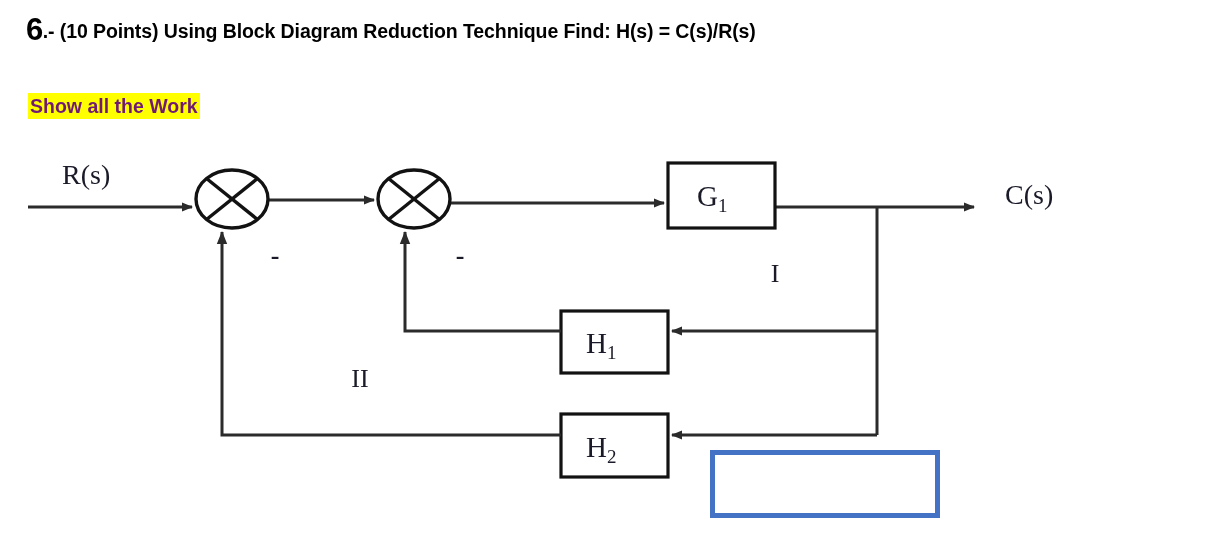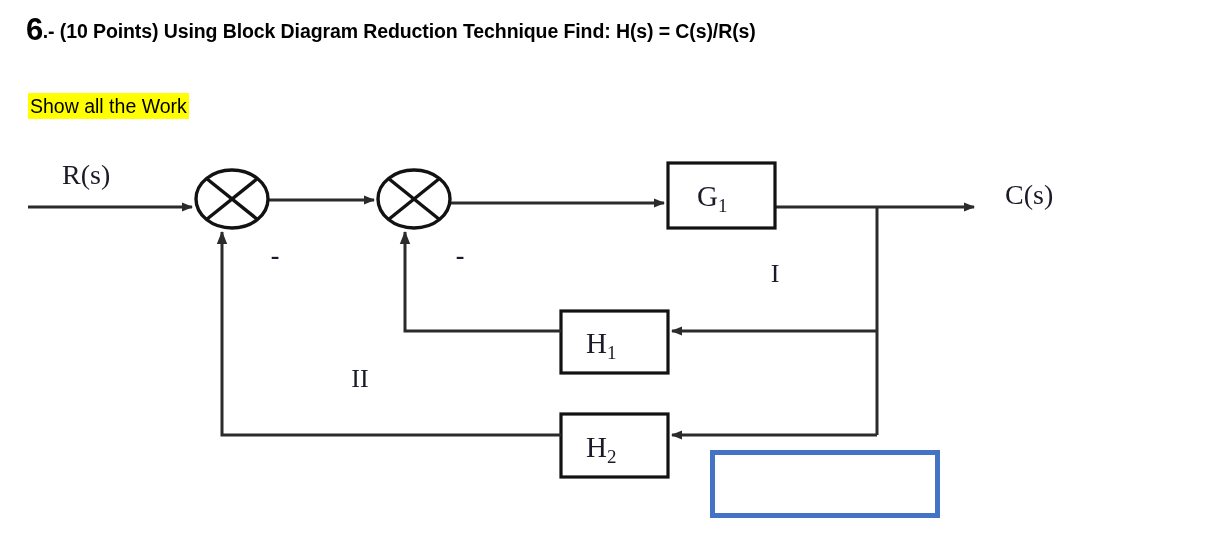--- a/index.html
+++ b/index.html
@@ -45,23 +45,23 @@
   }
 
   
   .highlight-line {
     position: absolute;
     left: 28px;
     top: 93px;
   }
   .highlight-line .hl {
     background: #ffff00;
-    color: #000000;
+    color: #701a75;
     font-family: "Liberation Sans", sans-serif;
-    font-weight: normal;
+    font-weight: bold;
     font-size: 19.5px;
     line-height: 26px;
     padding: 0 2px;
     white-space: nowrap;
     display: inline-block;
   }
 
   
   #diagram {
     position: absolute;

